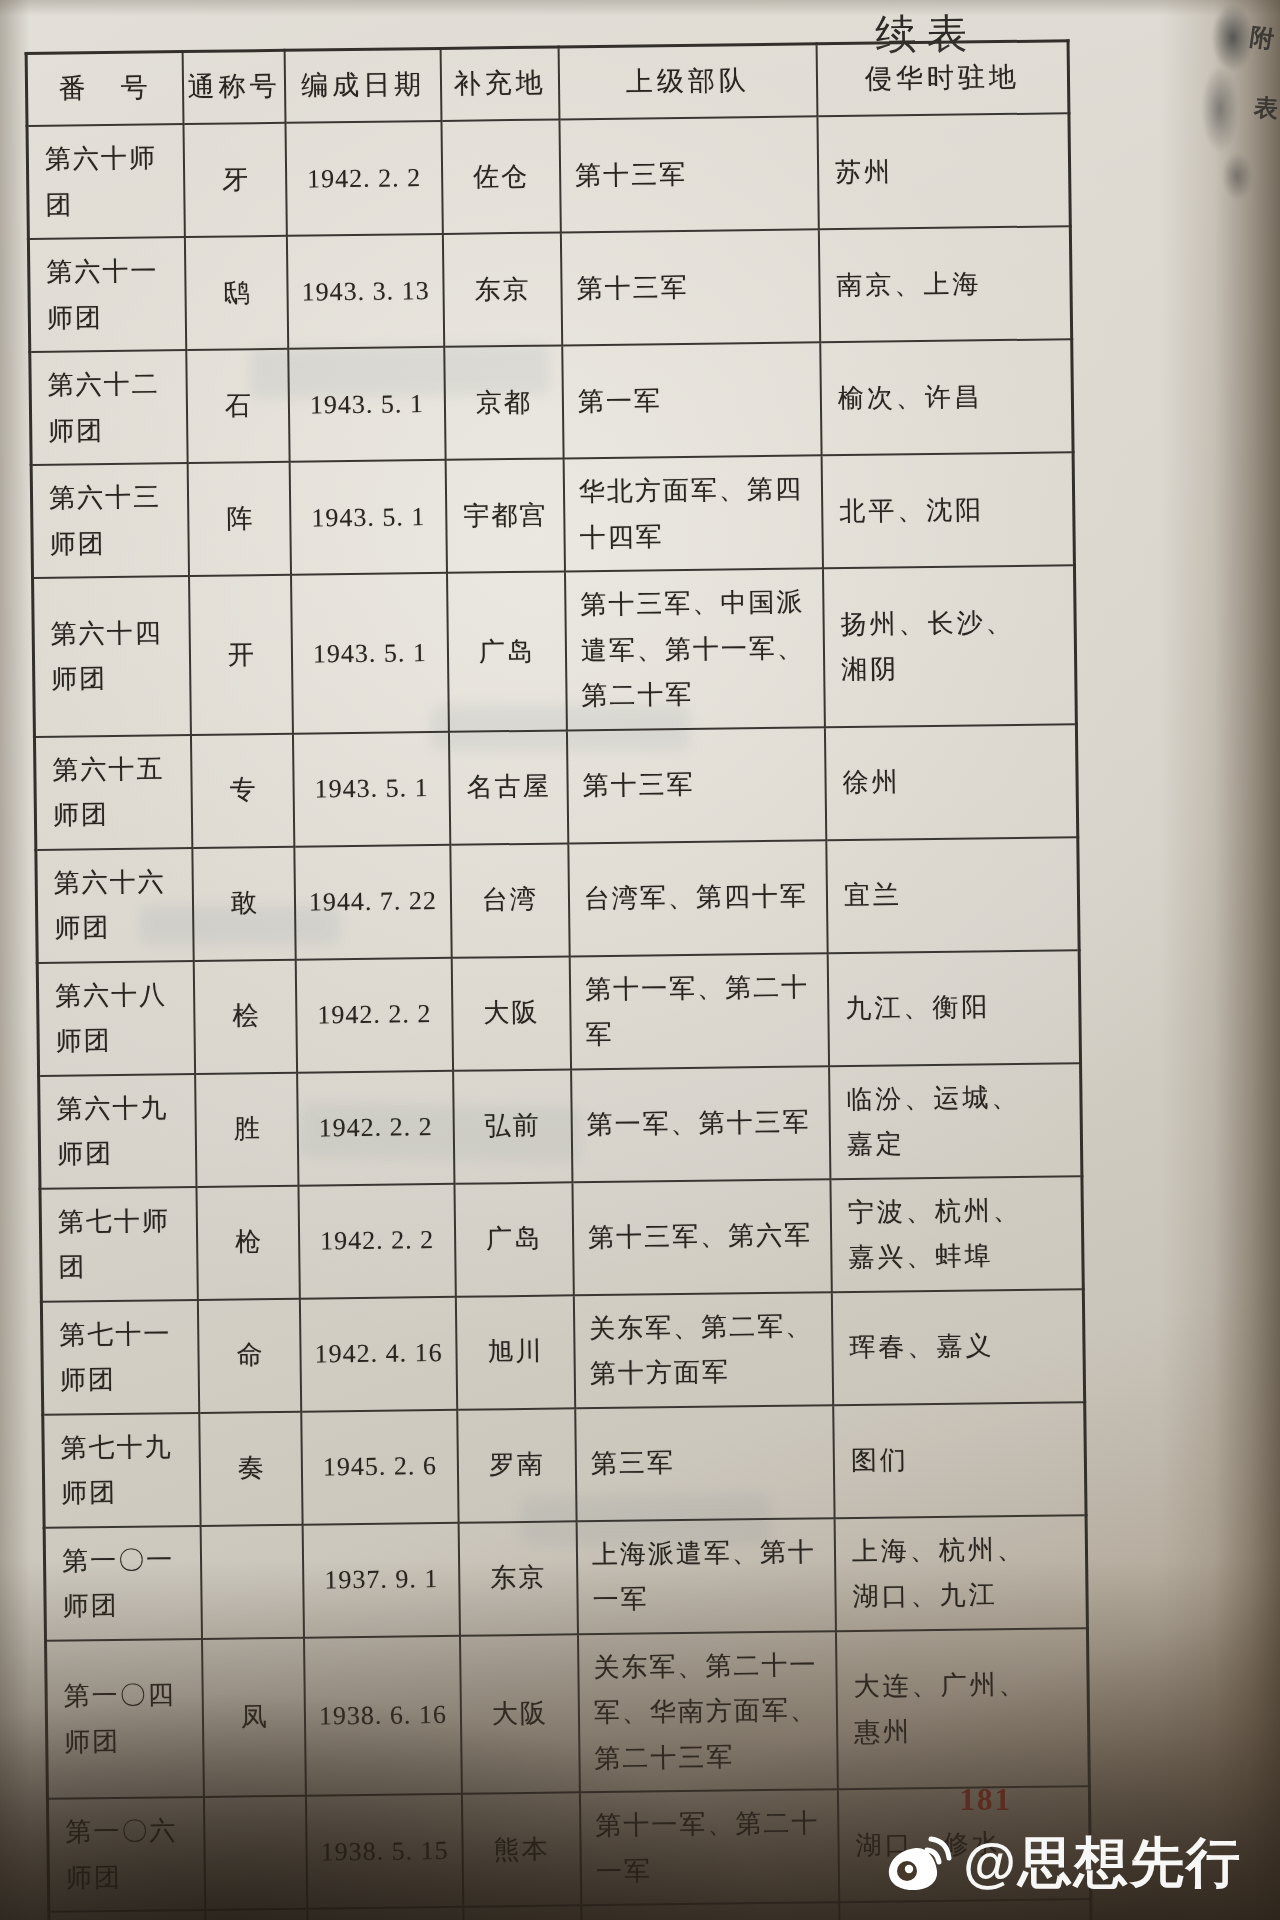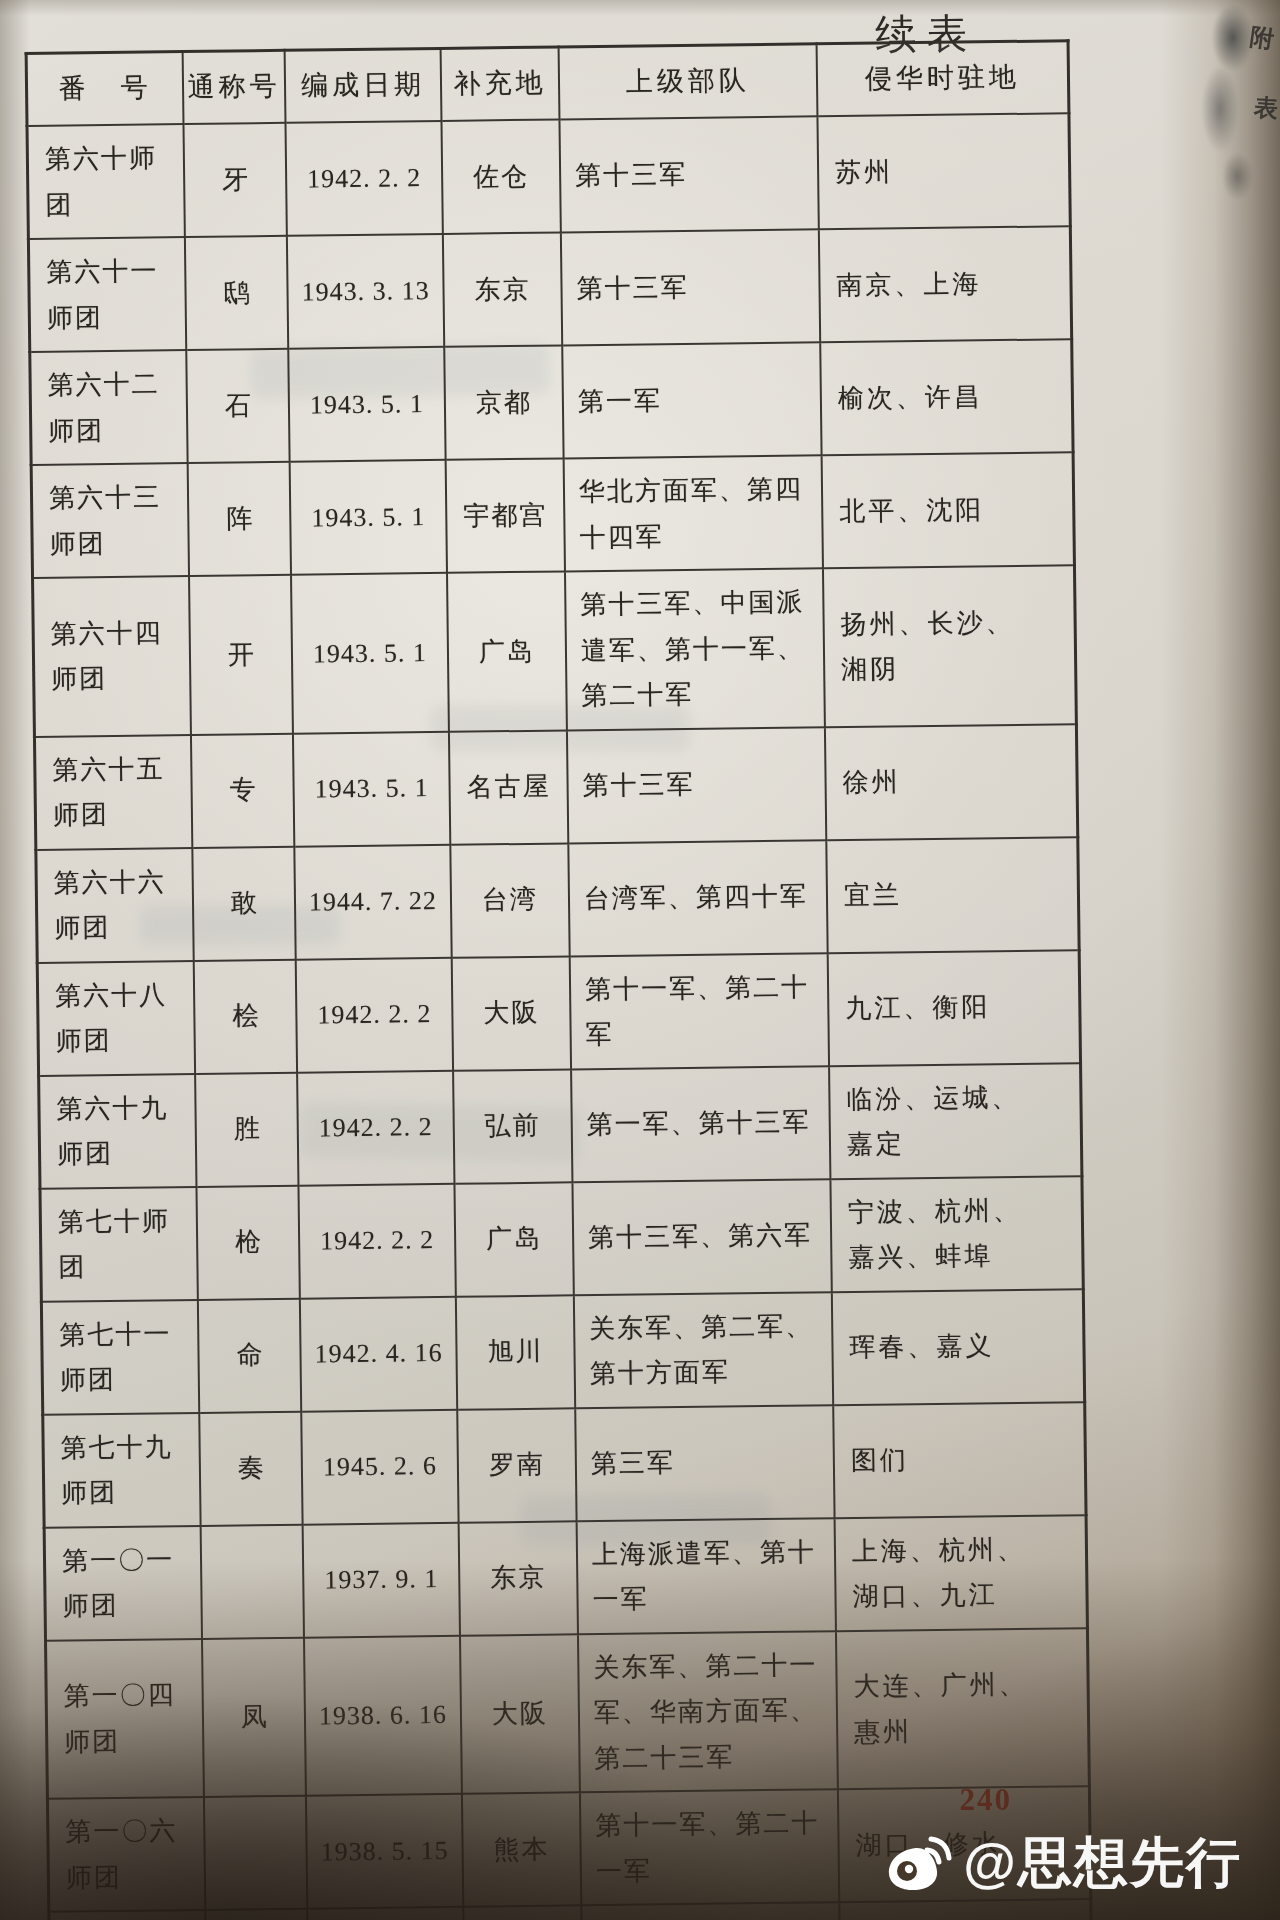--- a/index.html
+++ b/index.html
@@ -258,21 +258,21 @@
   </table>
 </div>
 
 <div class="book-edge"></div>
 <div class="edge-blotch"></div>
 <div class="edge-frag f1">附</div>
 <div class="edge-frag f2">表</div>
 
 <div class="bottom-shadow"></div>
 
-<div class="page-number">240</div>
+<div class="page-number">181</div>
 
 <div class="watermark">
   <svg width="68" height="58" viewBox="0 0 68 58" aria-hidden="true">
     <path d="M31 13 C13 15 3 27 4 39 C5 51 19 56 31 55 C45 54 53 46 52 36 C51 25 43 12 31 13 Z" fill="#ffffff"></path>
     <circle cx="22" cy="36" r="10" fill="#463828"></circle>
     <circle cx="24" cy="34" r="4.2" fill="#ffffff"></circle>
     <path d="M42 15 q10 1 12 12" stroke="#ffffff" stroke-width="5" fill="none" stroke-linecap="round"></path>
     <path d="M46 4 q16 2 18 19" stroke="#ffffff" stroke-width="5" fill="none" stroke-linecap="round"></path>
   </svg>
   <span class="wm-text">@思想先行</span>

